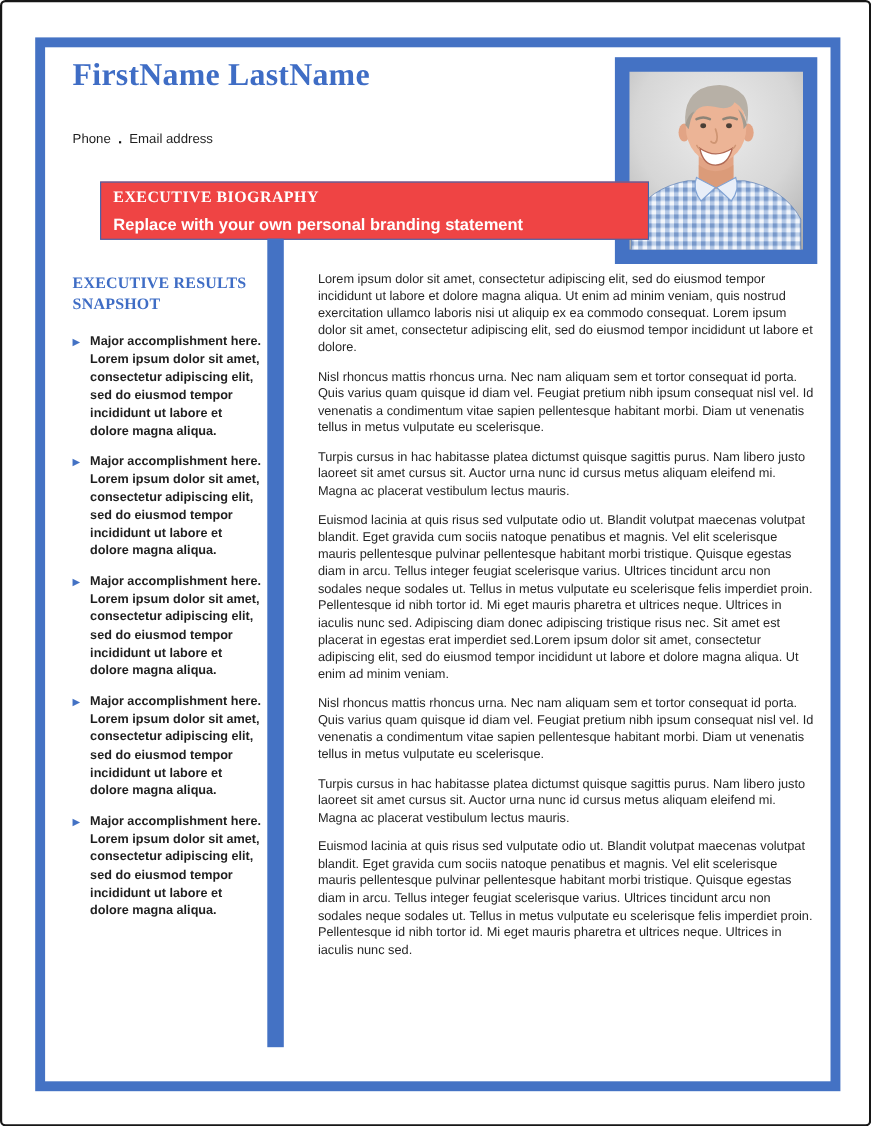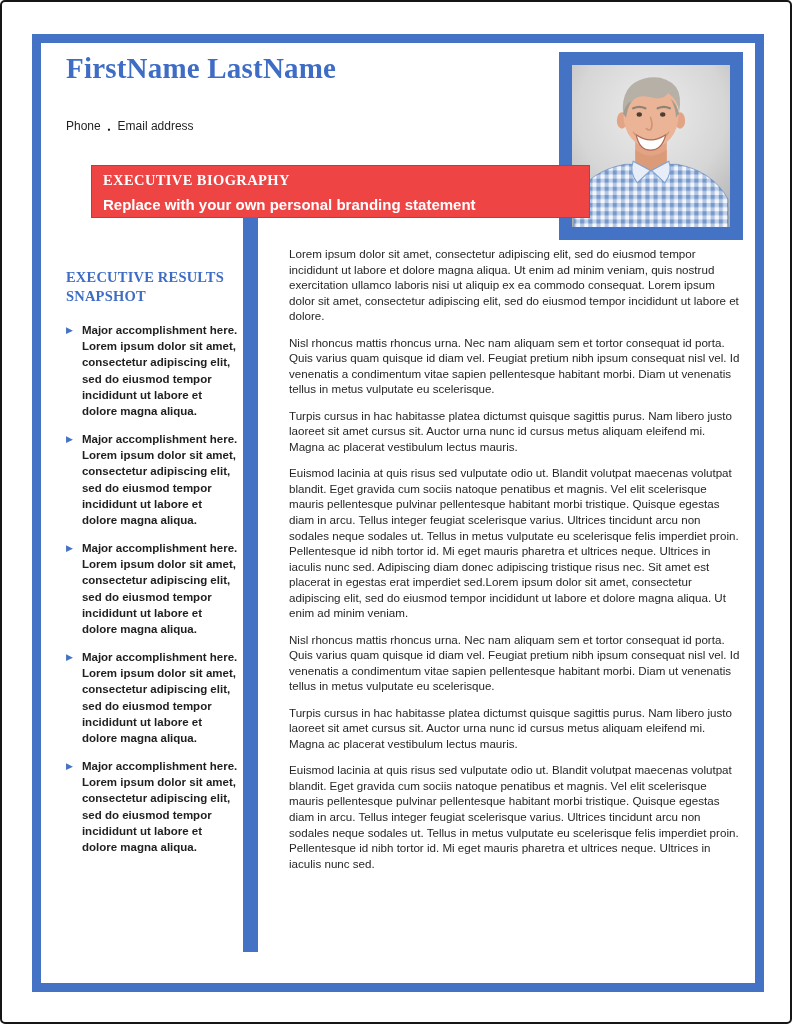--- a/index.html
+++ b/index.html
@@ -45,21 +45,21 @@
     font-family:"Liberation Serif", serif; font-weight:bold;
     font-size:14.5px; letter-spacing:0.4px; line-height:1.1;
   }
   .banner-sub { margin-top:7px; font-weight:bold; font-size:15px; }
   
   .vdivider {
     position:absolute; left:241px; top:215px; width:15px; height:735px;
     background:#4472C4;
   }
   
-  .sidebar { position:absolute; left:64px; top:247px; width:172px;margin-top:19px; }
+  .sidebar { position:absolute; left:64px; top:247px; width:172px; }
   .sidebar-heading {
     font-family:"Liberation Serif", serif; font-weight:bold;
     font-size:14.5px; color:#3F6DC5; line-height:1.3; letter-spacing:0.2px;
   }
   .bullet-list { margin-top:16px; }
   .bullet-item { display:flex; gap:9px; margin-bottom:11px; }
   .bullet-glyph {
     flex:0 0 auto; color:#4472C4; font-size:9px; line-height:1; padding-top:4px;
   }
   .bullet-text { font-size:11.5px; line-height:1.42; color:#1f1f1f;font-weight:bold; }

